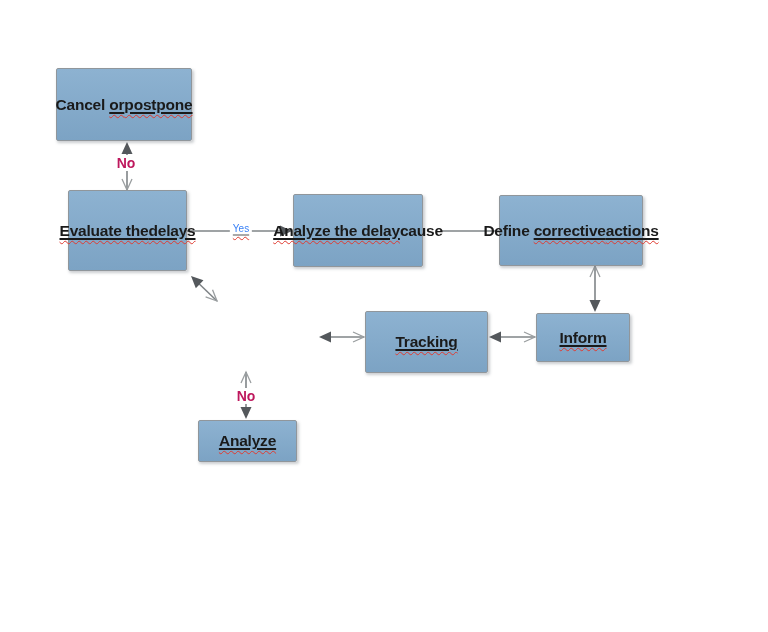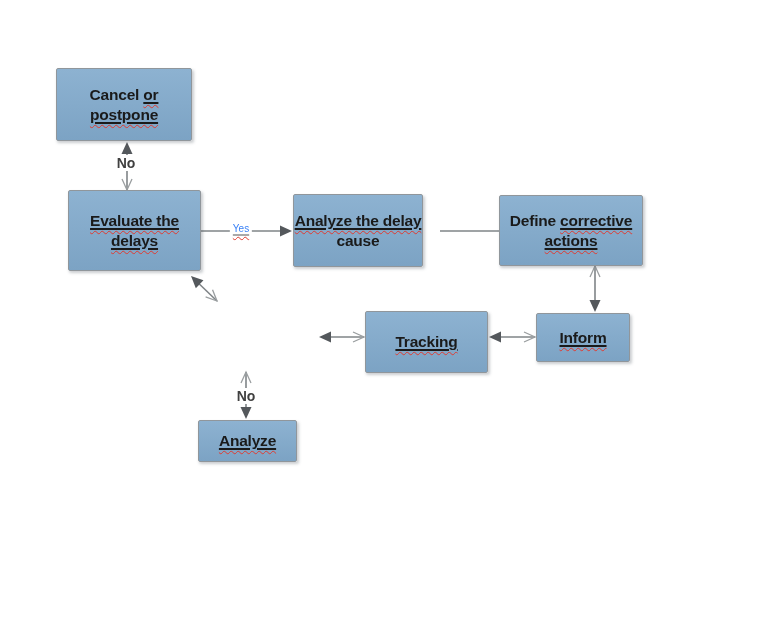--- a/index.html
+++ b/index.html
@@ -20,21 +20,21 @@
     width: 768px;
     height: 632px;
   }
   #edges {
     position: absolute;
     left: 0; top: 0;
   }
   .node {
     position: absolute;
     display: flex;
-    flex-direction: column;
+    flex-direction: row;
     align-items: center;
     justify-content: center;
     text-align: center;
     box-sizing: border-box;
     border-radius: 2px;
     font-weight: bold;
     font-size: 15.5px;
     line-height: 1.24;
     letter-spacing: -0.2px;
     box-shadow: 1.5px 2px 3px rgba(70, 80, 90, 0.28);
@@ -58,21 +58,21 @@
   .edge-label {
     position: absolute;
     transform: translate(-50%, -50%);
     background: #ffffff;
     padding: 0 3px;
     white-space: nowrap;
   }
   .edge-label.no {
     font-weight: bold;
     font-size: 14px;
-    color: #404040;
+    color: #be185d;
   }
   .edge-label.yes {
     font-size: 10px;
     color: #3b82f6;
   }
   .edge-label.yes .u {
     text-decoration-color: #555555;
     text-decoration-thickness: 1px;
     text-underline-offset: 3px;
   }
@@ -118,21 +118,21 @@
       <g>
         <line x1="246" y1="372" x2="246" y2="410" stroke="#7f8487" stroke-width="1.6"></line>
         <path d="M 251 383 L 246 372 L 241 383" fill="none" stroke="#9a9ea0" stroke-width="1.3"></path>
         <polygon points="246,419 240.5,407 251.5,407" fill="#54585c"></polygon>
       </g>
     </svg>
 <div class="node" style="left: 56px; top: 68px; width: 136px; height: 73px; background: linear-gradient(rgb(141, 178, 209), rgb(124, 163, 196)); border: 1.5px solid rgb(144, 150, 155); color: rgb(26, 26, 26);">
       <div class="line"><span>Cancel </span><span class="u"><span class="w">or</span></span></div>
       <div class="line"><span class="u"><span class="w">postpone</span></span></div>
     </div>
-    <div class="node" style="left: 68px; top: 190px; width: 133px; height: 81px; background: linear-gradient(rgb(141, 178, 209), rgb(124, 163, 196)); border: 1.5px solid rgb(144, 150, 155); color: rgb(26, 26, 26);">
+    <div class="node" style="left: 68px; top: 190px; width: 119px; height: 81px; background: linear-gradient(rgb(141, 178, 209), rgb(124, 163, 196)); border: 1.5px solid rgb(144, 150, 155); color: rgb(26, 26, 26);">
       <div class="line"><span class="u"><span class="w">Evaluate the</span></span></div>
       <div class="line"><span class="u"><span class="w">delays</span></span></div>
     </div>
     <div class="node" style="left: 293px; top: 194px; width: 130px; height: 73px; background: linear-gradient(rgb(141, 178, 209), rgb(124, 163, 196)); border: 1.5px solid rgb(144, 150, 155); color: rgb(26, 26, 26);">
       <div class="line"><span class="u"><span class="w">Analyze the delay</span></span></div>
       <div class="line"><span>cause</span></div>
     </div>
     <div class="node" style="left: 499px; top: 195px; width: 144px; height: 71px; background: linear-gradient(rgb(141, 178, 209), rgb(124, 163, 196)); border: 1.5px solid rgb(144, 150, 155); color: rgb(26, 26, 26);">
       <div class="line"><span>Define </span><span class="u"><span class="w">corrective</span></span></div>
       <div class="line"><span class="u"><span class="w">actions</span></span></div>

